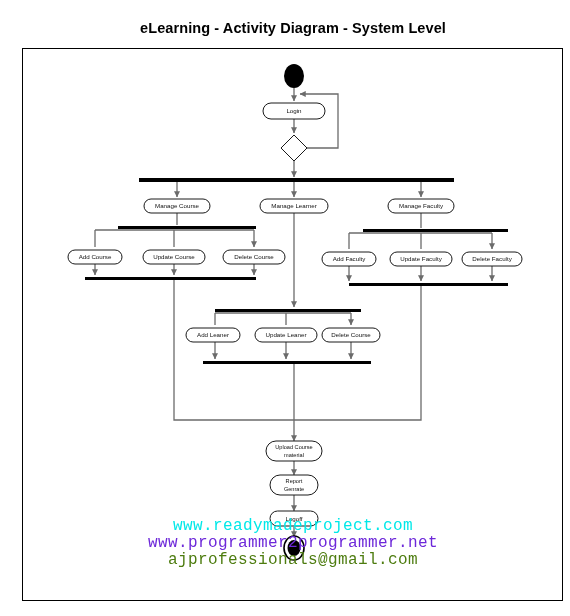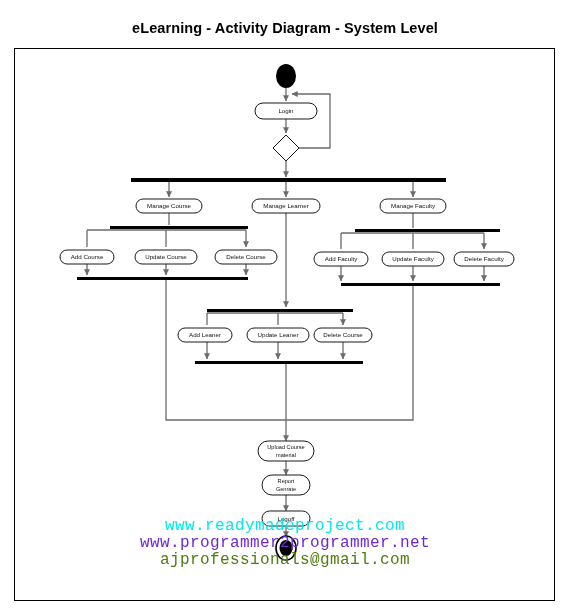--- a/index.html
+++ b/index.html
@@ -9,21 +9,21 @@
   }
   body {
     width: 570px;
     height: 616px;
     font-family: "Liberation Sans", sans-serif;
     position: relative;
     overflow: hidden;
   }
   #diagram-root {
     position: absolute;
-    left: 0;
+    left: 8px;
     top: 0;
     width: 512px;
     height: 616px;
   }
   .page-title {
     position: absolute;
     left: 0;
     top: 20px;
     width: 570px;
     text-align: center;

